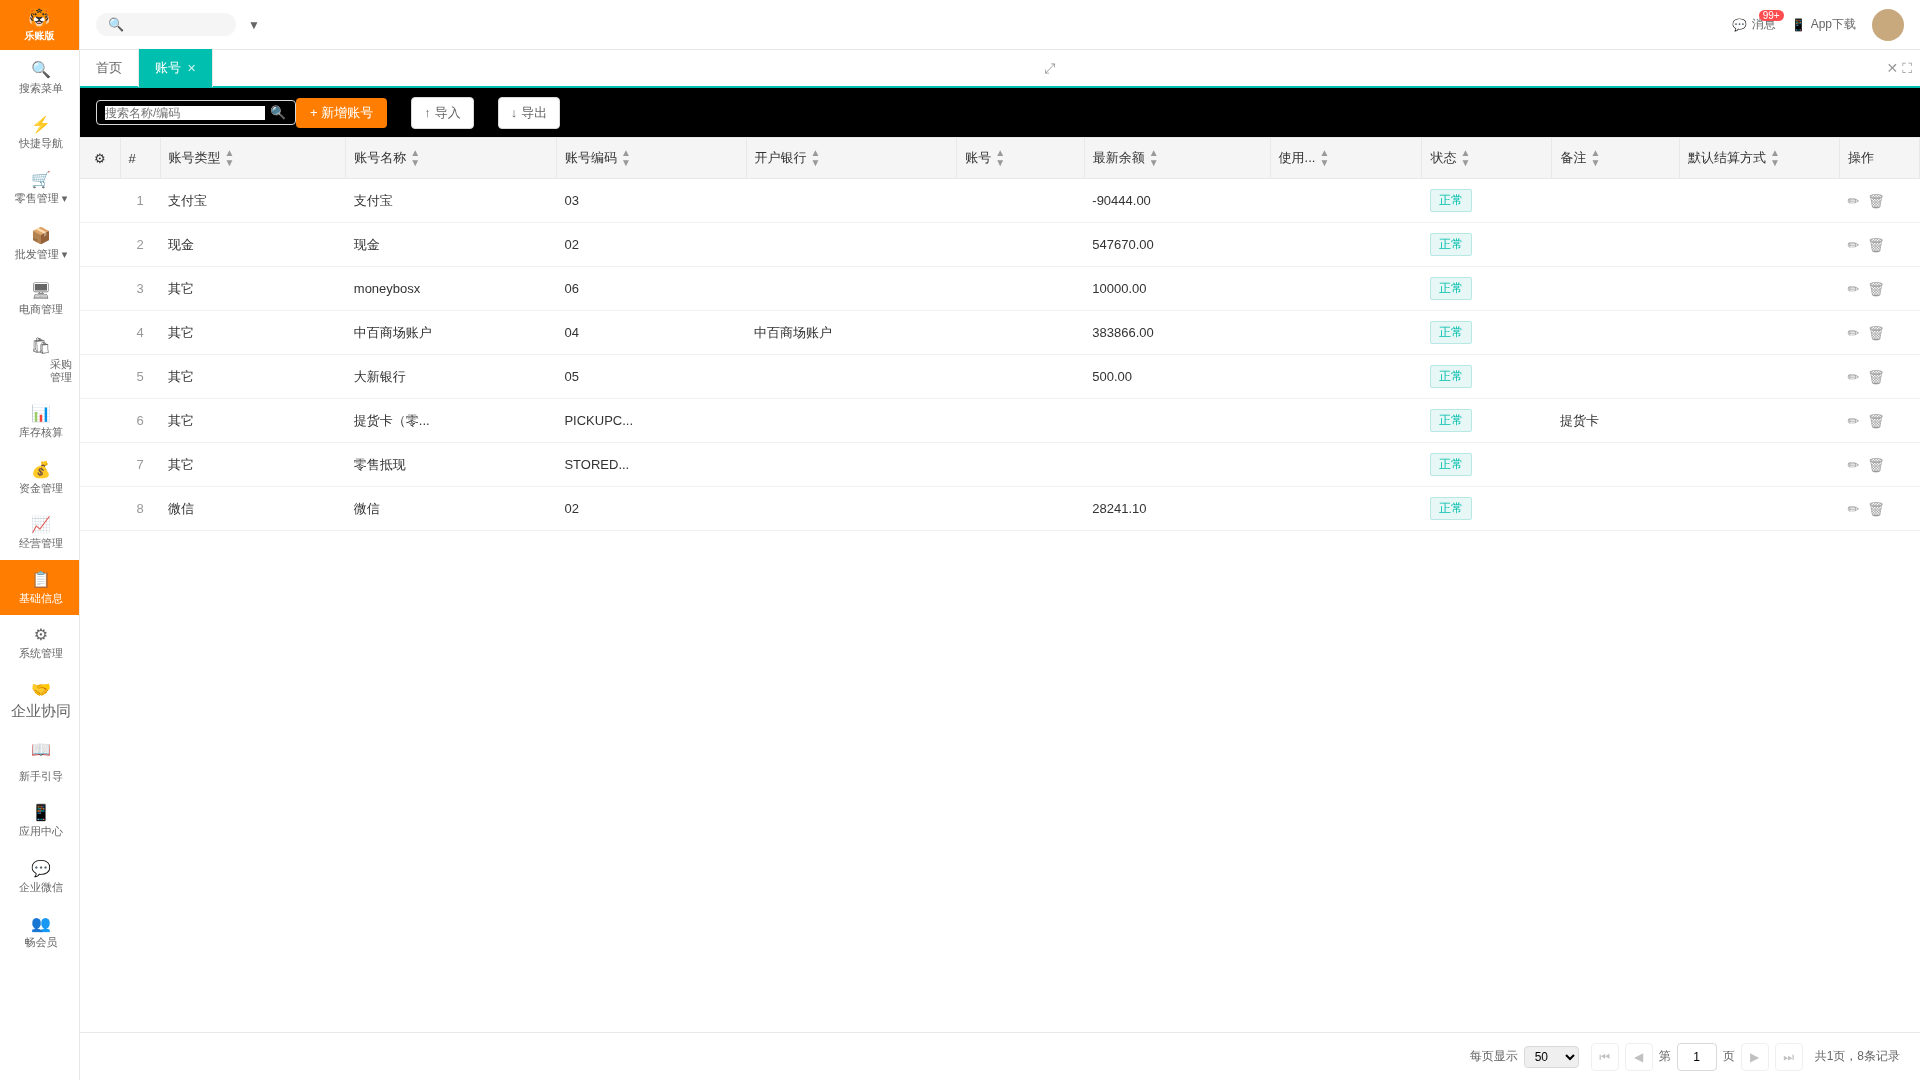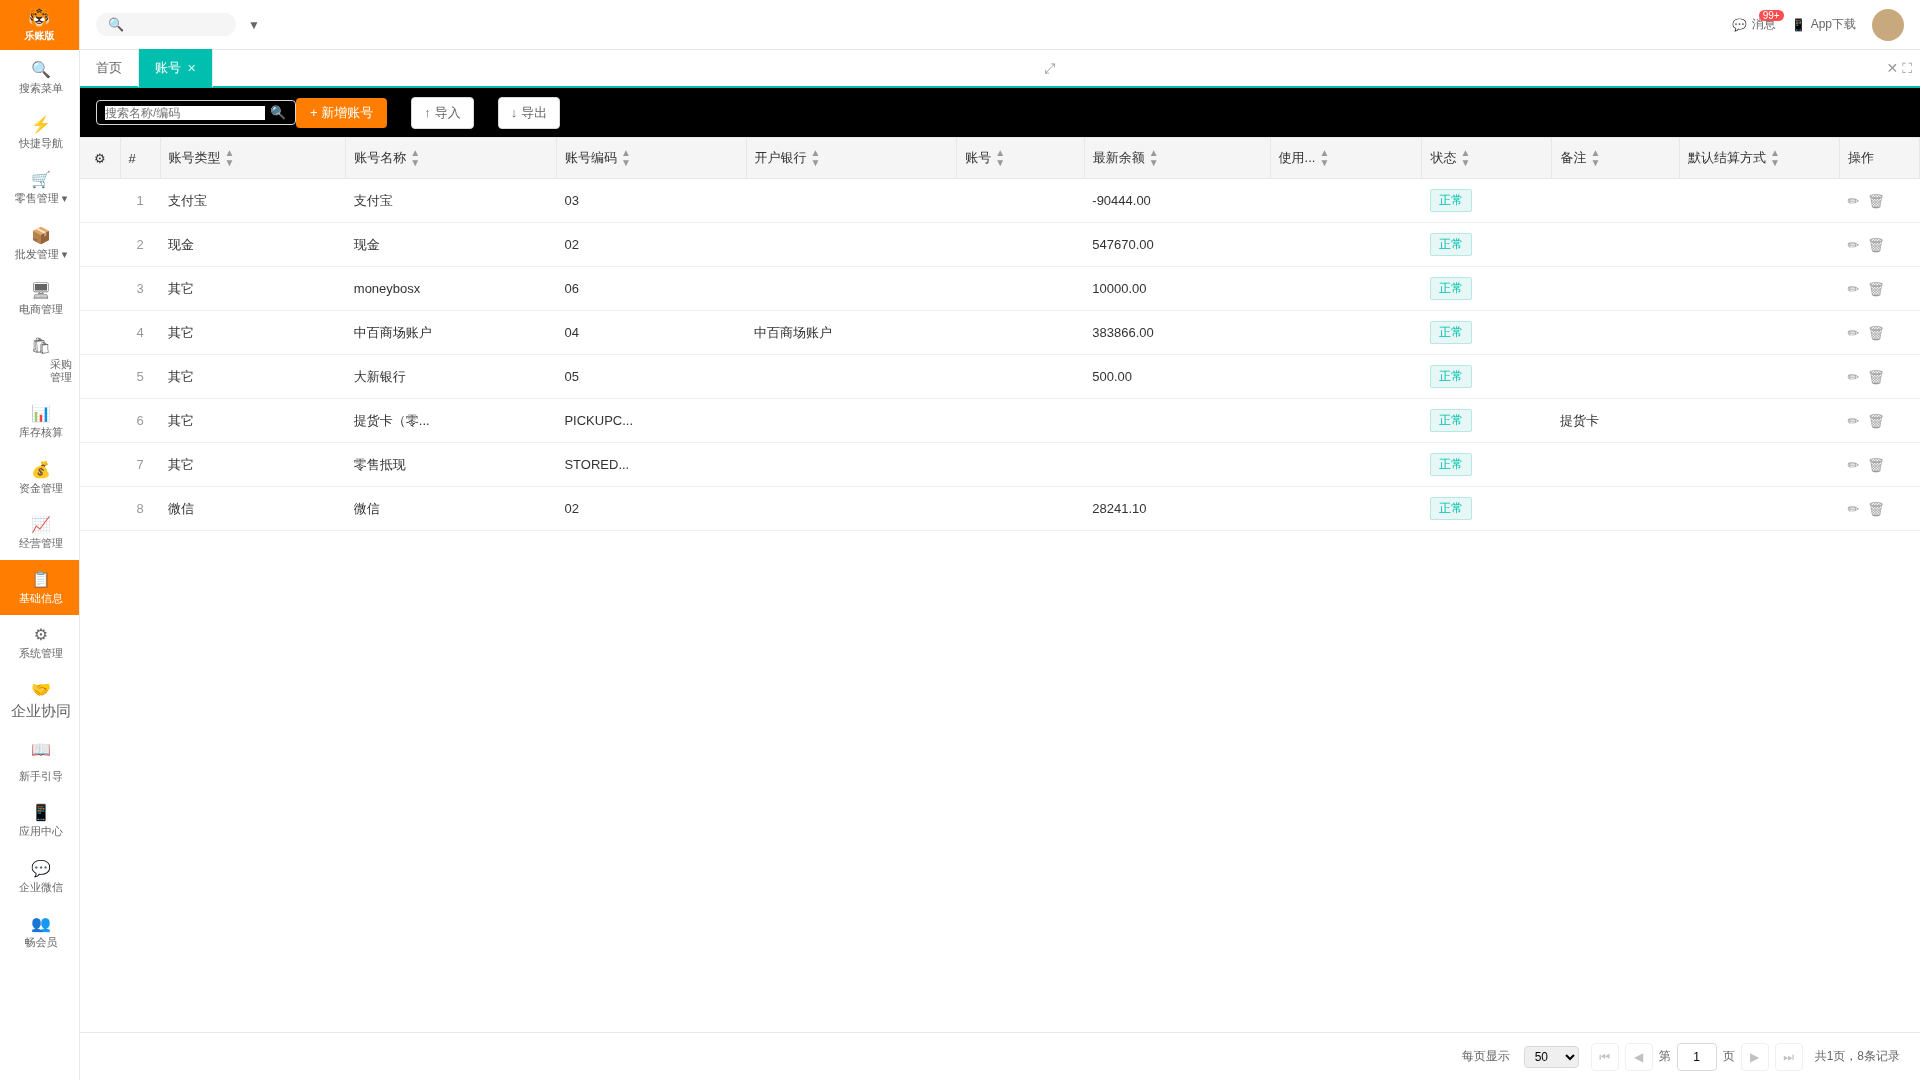--- a/index.html
+++ b/index.html
@@ -299,21 +299,21 @@
       gap: 12px;
       flex-shrink: 0;
     }
     .pagination-info {
       font-size: 12px;
       color: #666;
     }
     .page-size-select {
       display: flex;
       align-items: center;
-      gap: 14px;
+      gap: 6px;
       font-size: 12px;
       color: #666;
     }
     .page-size-select select {
       border: 1px solid #d9d9d9;
       border-radius: 4px;
       padding: 2px 6px;
       font-size: 12px;
       outline: none;
     }

